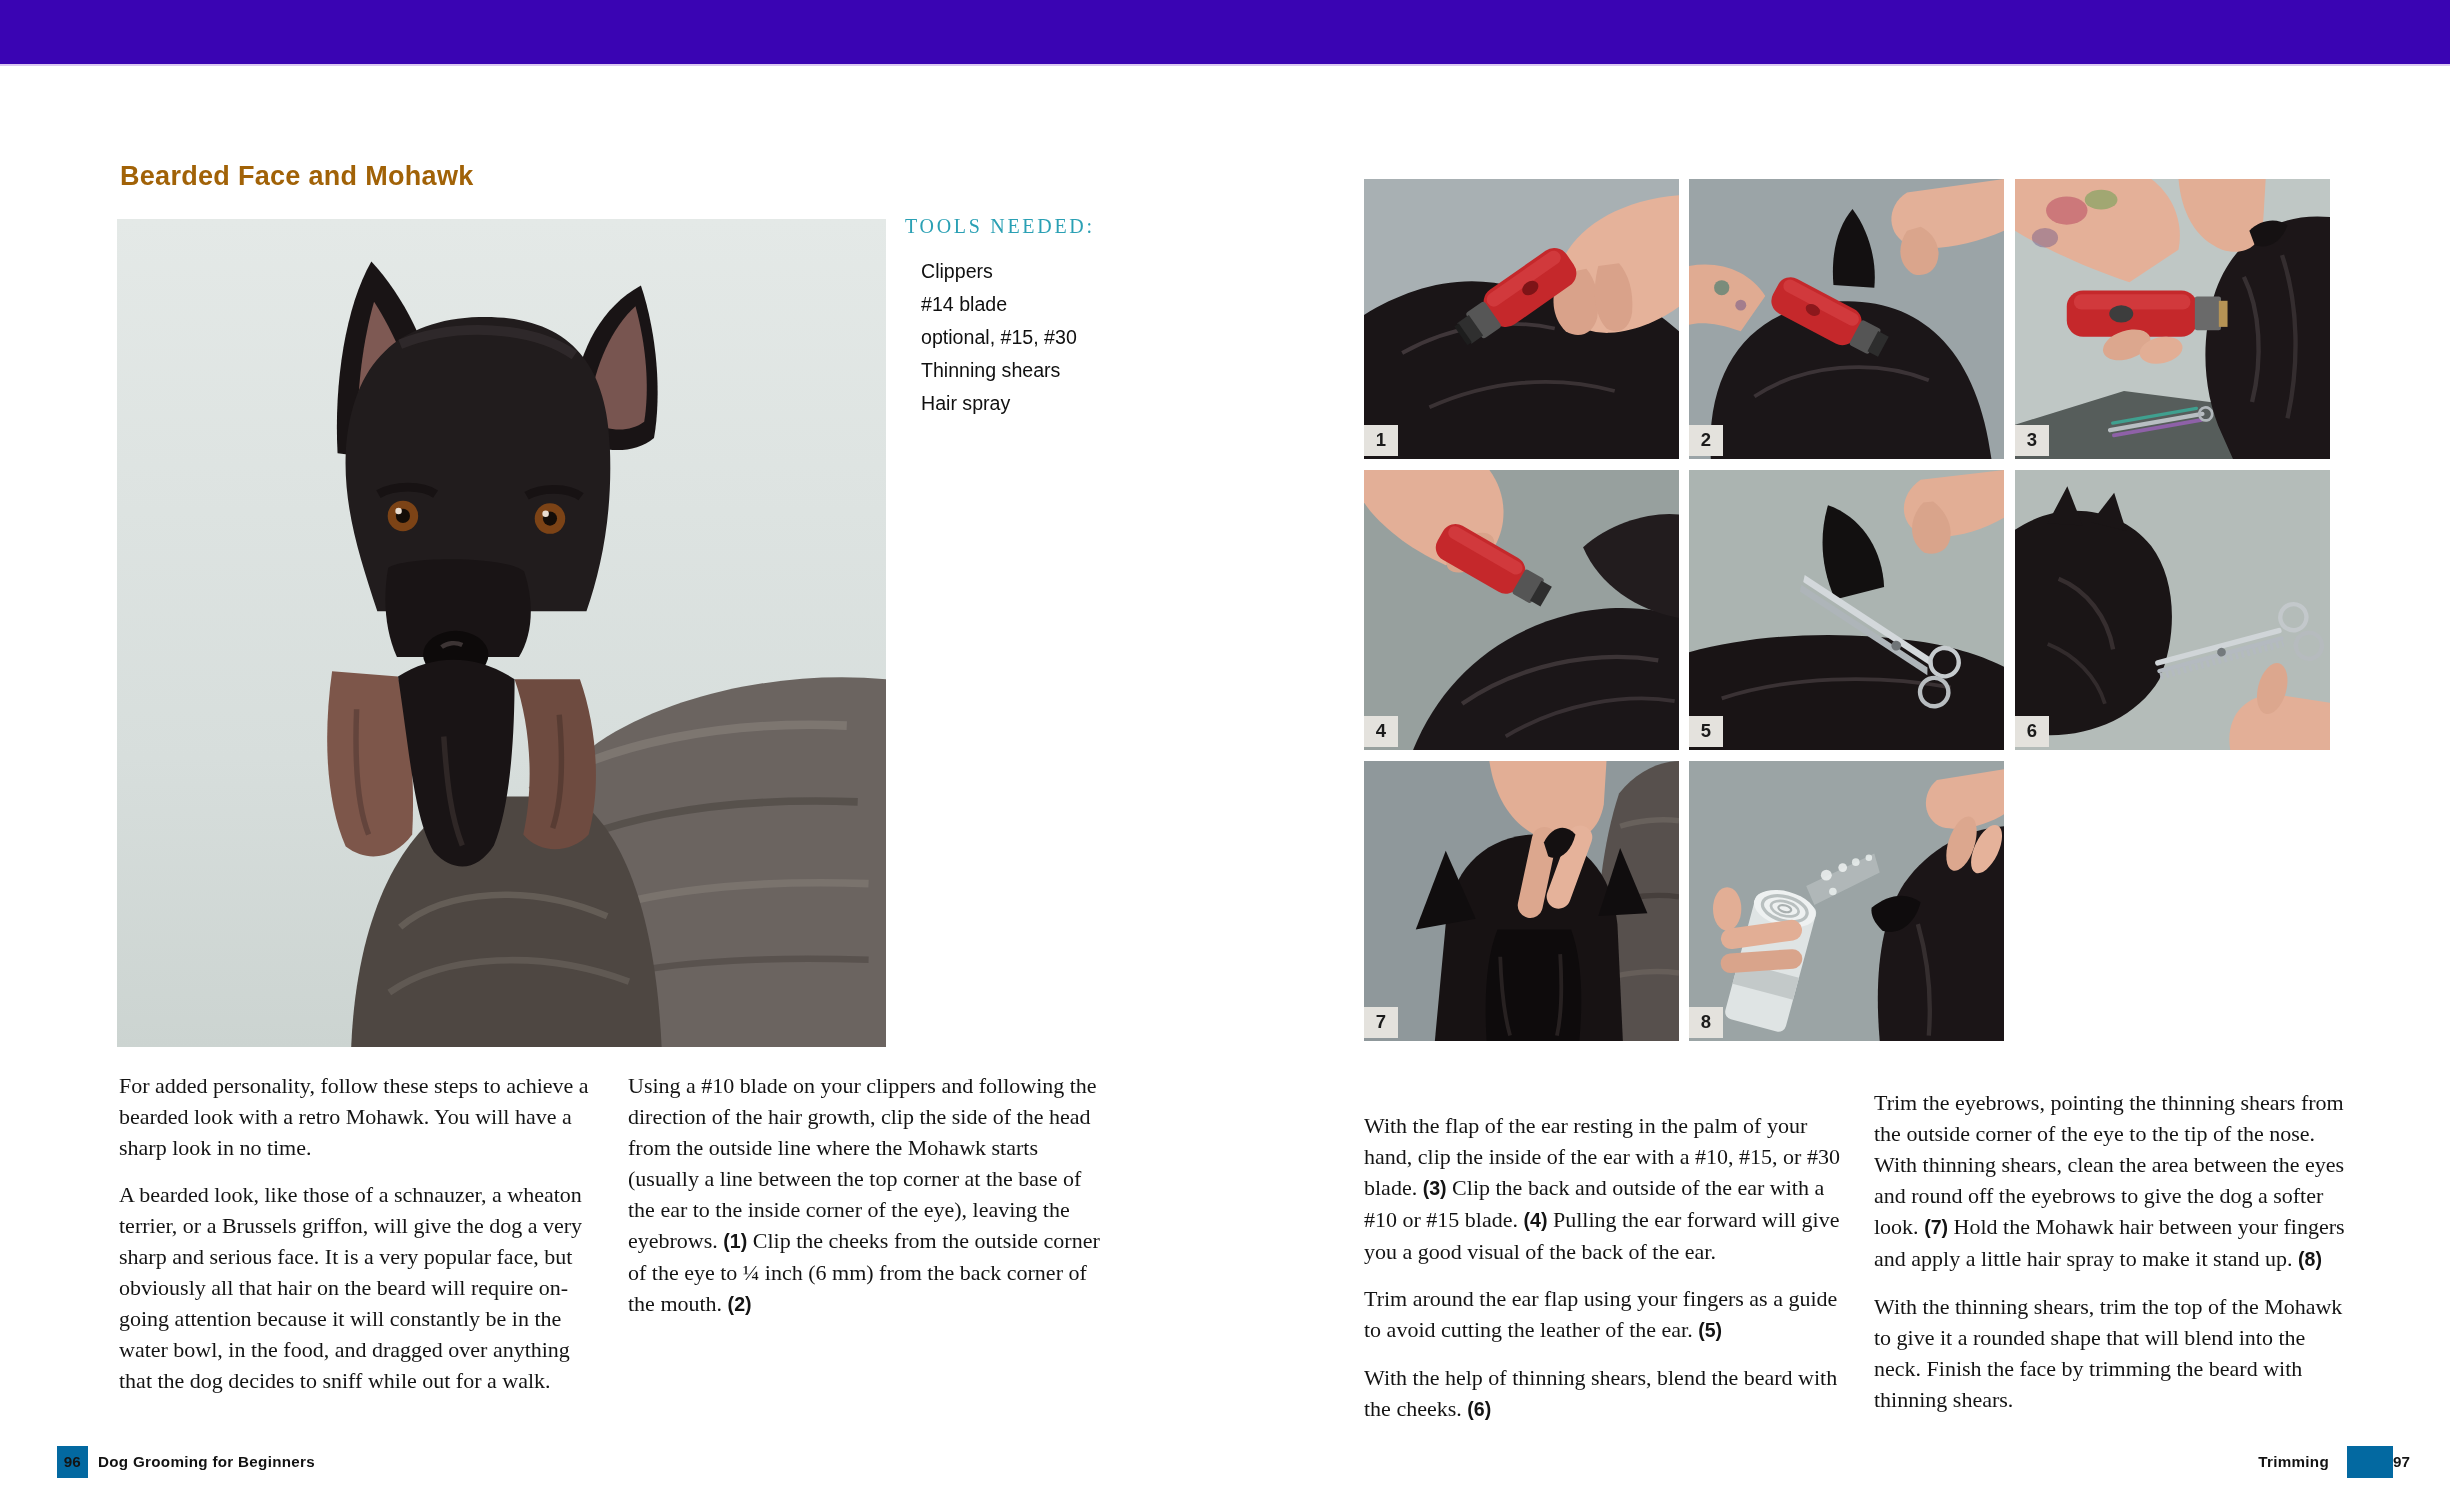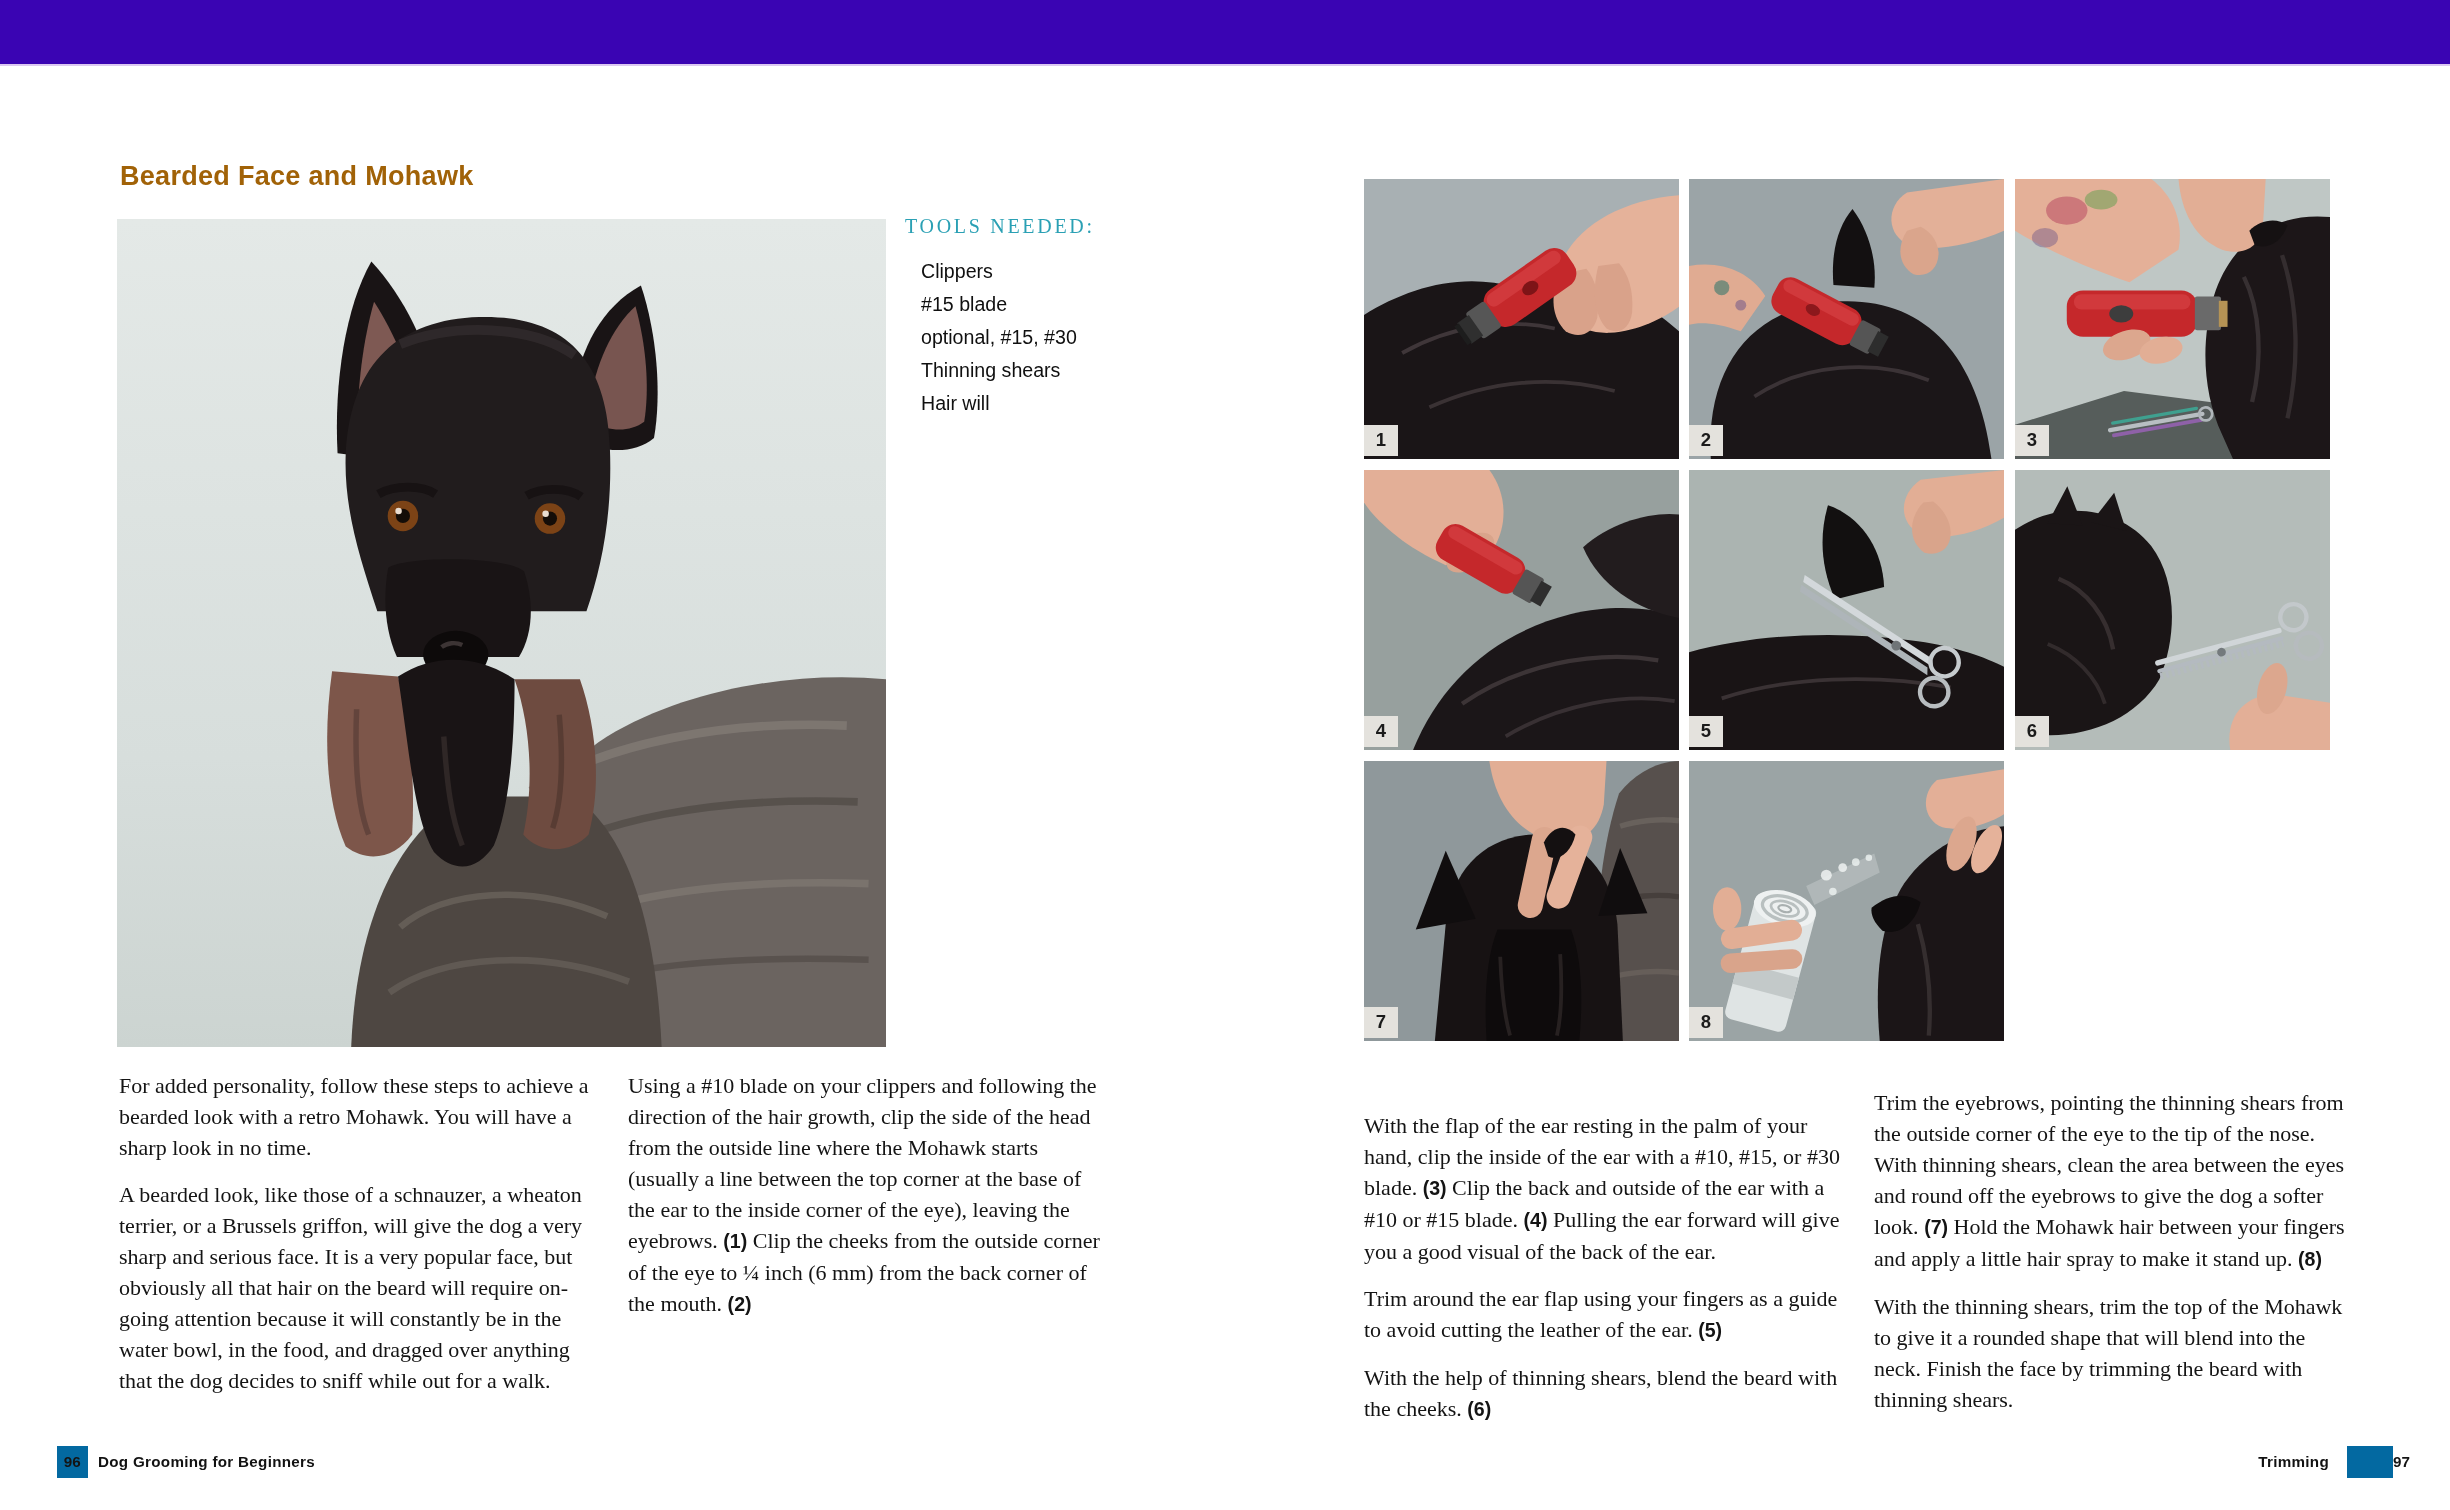--- a/index.html
+++ b/index.html
@@ -148,24 +148,24 @@
       <path d="M440,900 C436,1000 442,1080 462,1130" stroke="#5d4038" stroke-width="10" fill="none" opacity="0.8"></path>
       <path d="M812,910 C820,1000 816,1070 800,1118" stroke="#523830" stroke-width="10" fill="none" opacity="0.8"></path>
       <path d="M600,950 C606,1040 614,1100 634,1150" stroke="#352c2b" stroke-width="10" fill="none" opacity="0.8"></path>
     </svg>
   </figure>
 
   <aside class="tools-panel">
     <h2 class="tools-heading">TOOLS NEEDED:</h2>
     <ul class="tools-list">
         <li>Clippers</li>
-        <li>#15 blade</li>
+        <li>#14 blade</li>
         <li>optional, #15, #30</li>
         <li>Thinning shears</li>
-        <li>Hair will</li>
+        <li>Hair spray</li>
       </ul>
   </aside>
 
   <div class="textcol" id="left-col-1">
       <p>For added personality, follow these steps to achieve a bearded look with a retro Mohawk. You will have a sharp look in no time.</p>
       <p>A bearded look, like those of a schnauzer, a wheaton terrier, or a Brussels griffon, will give the dog a very sharp and serious face. It is a very popular face, but obviously all that hair on the beard will require on-going attention because it will constantly be in the water bowl, in the food, and dragged over anything that the dog decides to sniff while out for a walk.</p>
     </div>
   <div class="textcol" id="left-col-2">
       <p>Using a #10 blade on your clippers and following the direction of the hair growth, clip the side of the head from the outside line where the Mohawk starts (usually a line between the top corner at the base of the ear to the inside corner of the eye), leaving the eyebrows. <b>(1)</b> Clip the cheeks from the outside corner of the eye to ¼ inch (6 mm) from the back corner of the mouth. <b>(2)</b></p>
     </div>

